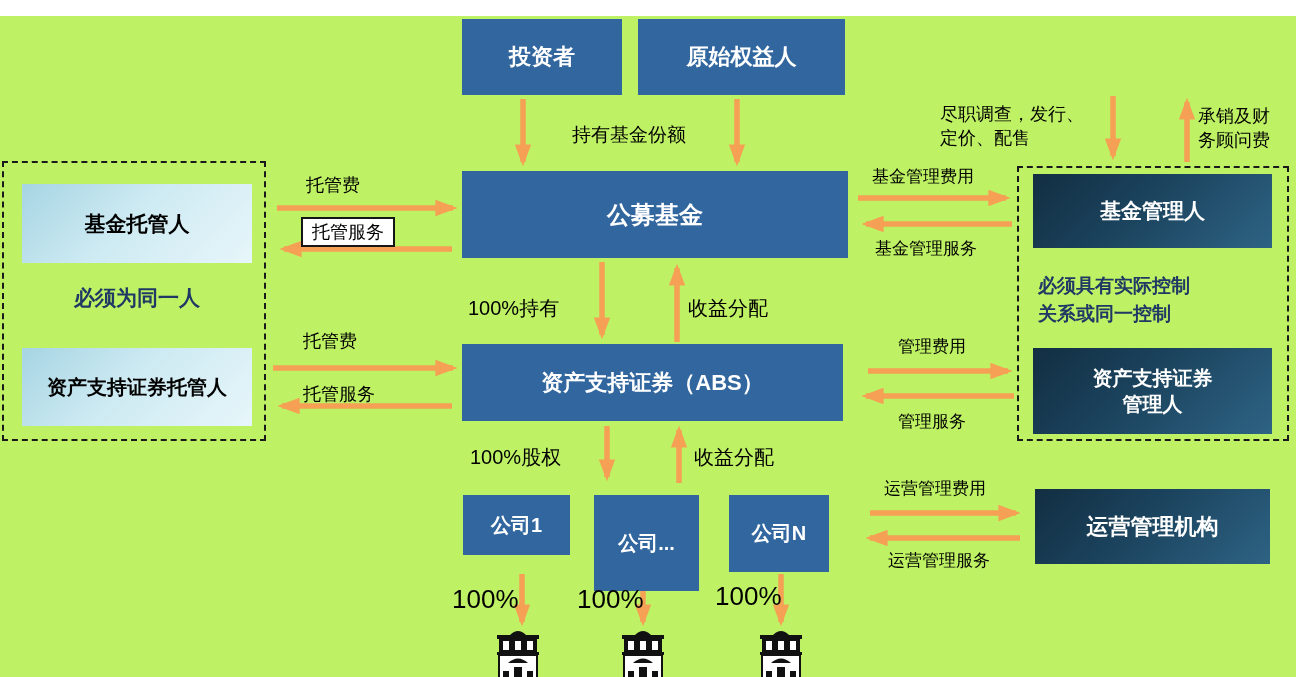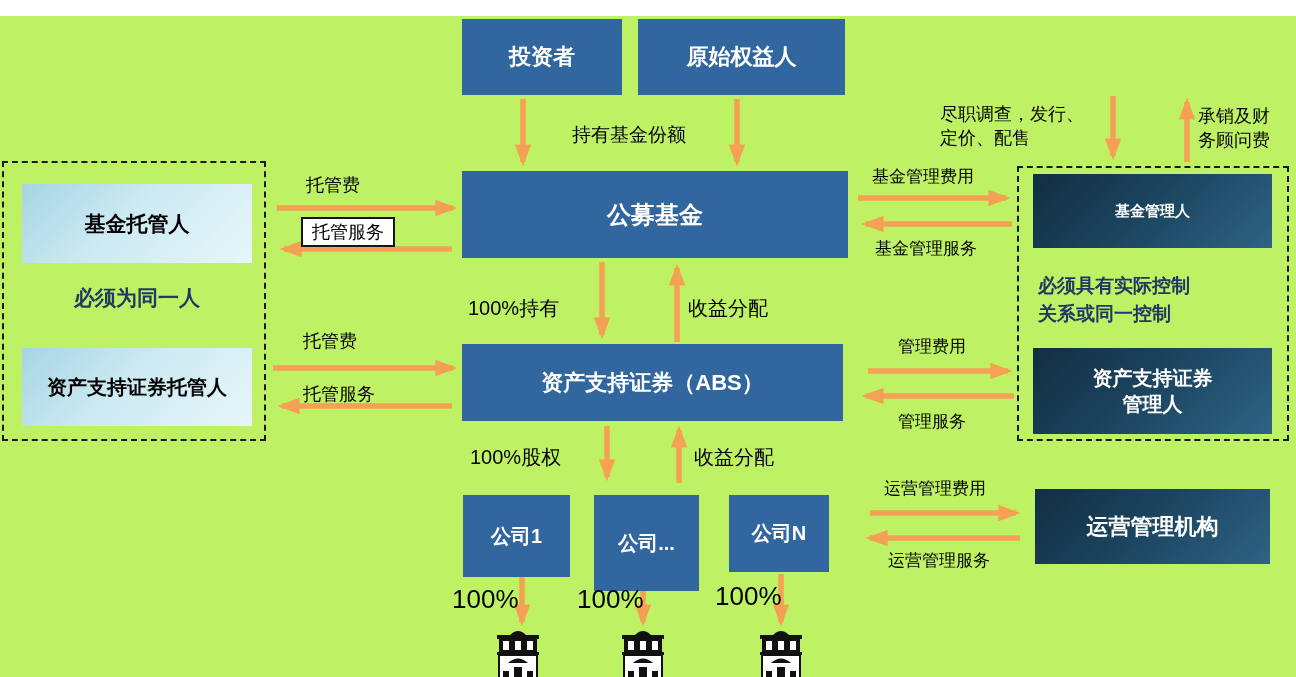--- a/index.html
+++ b/index.html
@@ -77,36 +77,36 @@
   <div class="node box-light" style="left:22px;top:168px;width:230px;height:79px;font-size:21px;">
     <span>基金托管人</span>
   </div>
   <div class="note" style="left:22px;top:268px;width:230px;text-align:center;font-size:21px;">
     <span>必须为同一人</span>
   </div>
   <div class="node box-light" style="left:22px;top:332px;width:230px;height:78px;font-size:20px;">
     <span>资产支持证券托管人</span>
   </div>
 
-  <div class="node box-dark" style="left:1033px;top:158px;width:239px;height:74px;font-size:15px;">
+  <div class="node box-dark" style="left:1033px;top:158px;width:239px;height:74px;font-size:21px;">
     <span>基金管理人</span>
   </div>
   <div class="note" style="left:1038px;top:256px;width:240px;font-size:19px;line-height:28px;text-align:left;">
     <div>必须具有实际控制</div>
     <div>关系或同一控制</div>
   </div>
   <div class="node box-dark two-line" style="left:1033px;top:332px;width:239px;height:86px;font-size:20px;">
     <span>资产支持证券</span>
     <span>管理人</span>
   </div>
   <div class="node box-dark" style="left:1035px;top:473px;width:235px;height:75px;font-size:22px;">
     <span>运营管理机构</span>
   </div>
 
-  <div class="node box-blue" style="left:463px;top:479px;width:107px;height:82px;font-size:20px;">
+  <div class="node box-blue" style="left:463px;top:479px;width:107px;height:60px;font-size:20px;">
     <span>公司1</span>
   </div>
   <div class="node box-blue" style="left:594px;top:479px;width:105px;height:96px;font-size:20px;">
     <span>公司...</span>
   </div>
   <div class="node box-blue" style="left:729px;top:479px;width:100px;height:77px;font-size:20px;">
     <span>公司N</span>
   </div>
 
   <div class="lbl" style="left:572px;top:106px;font-size:19px;"><span>持有基金份额</span></div>

